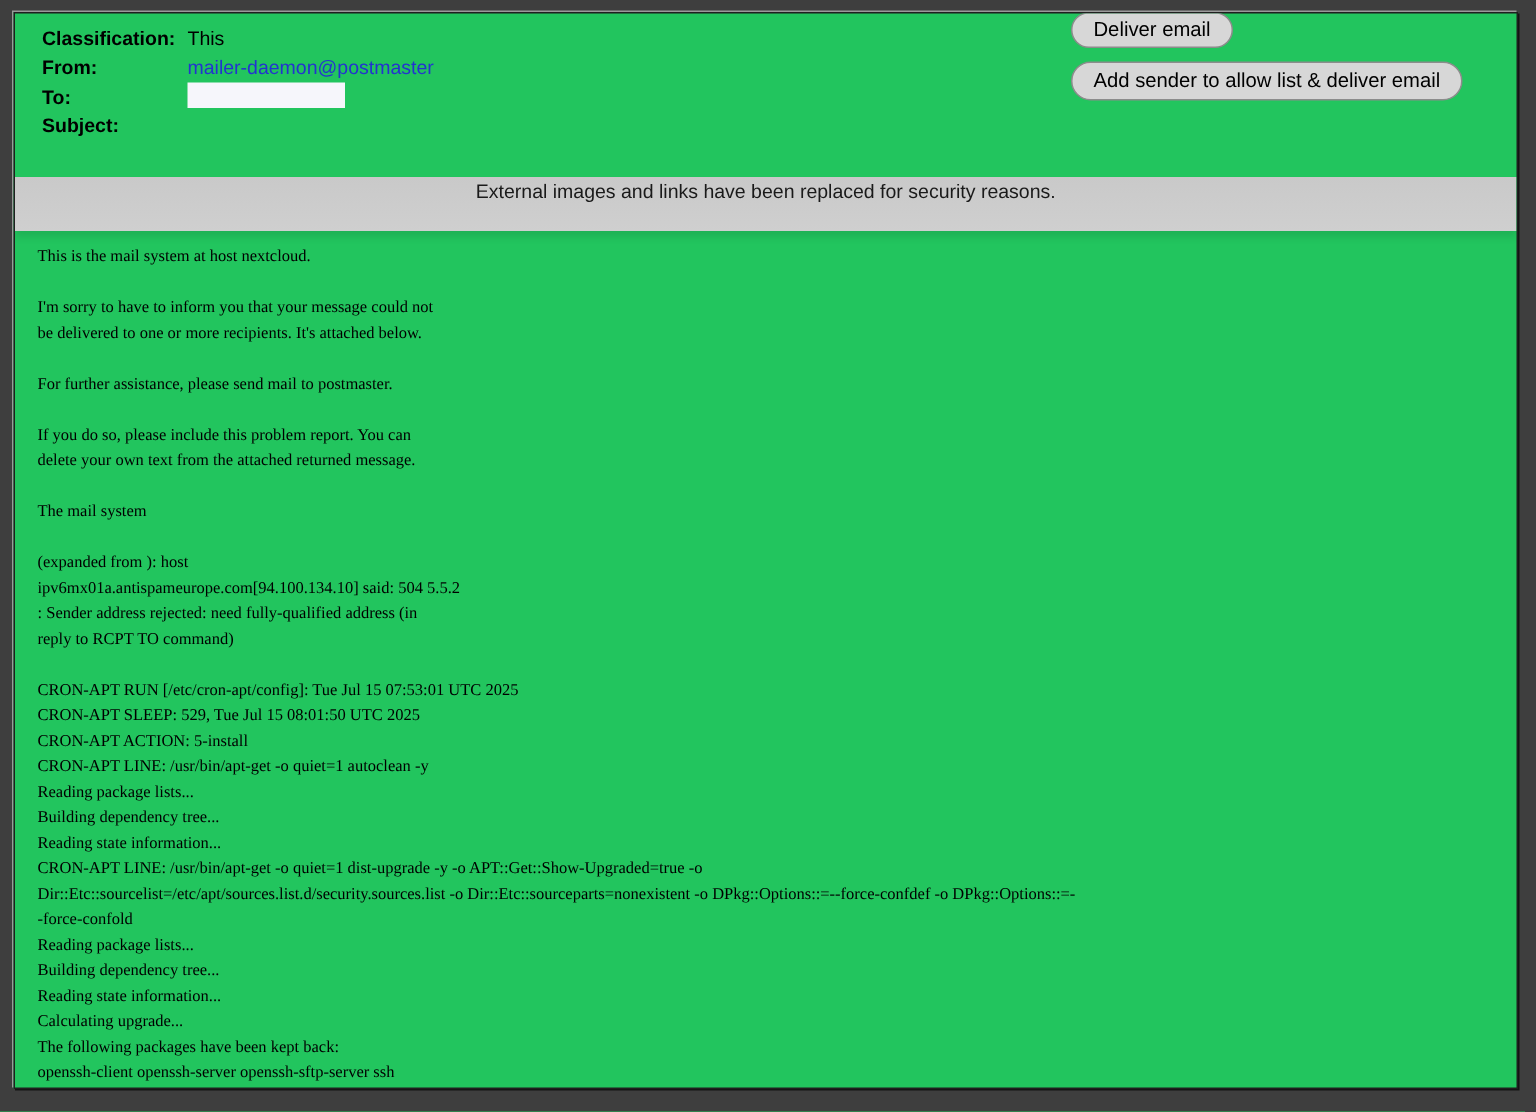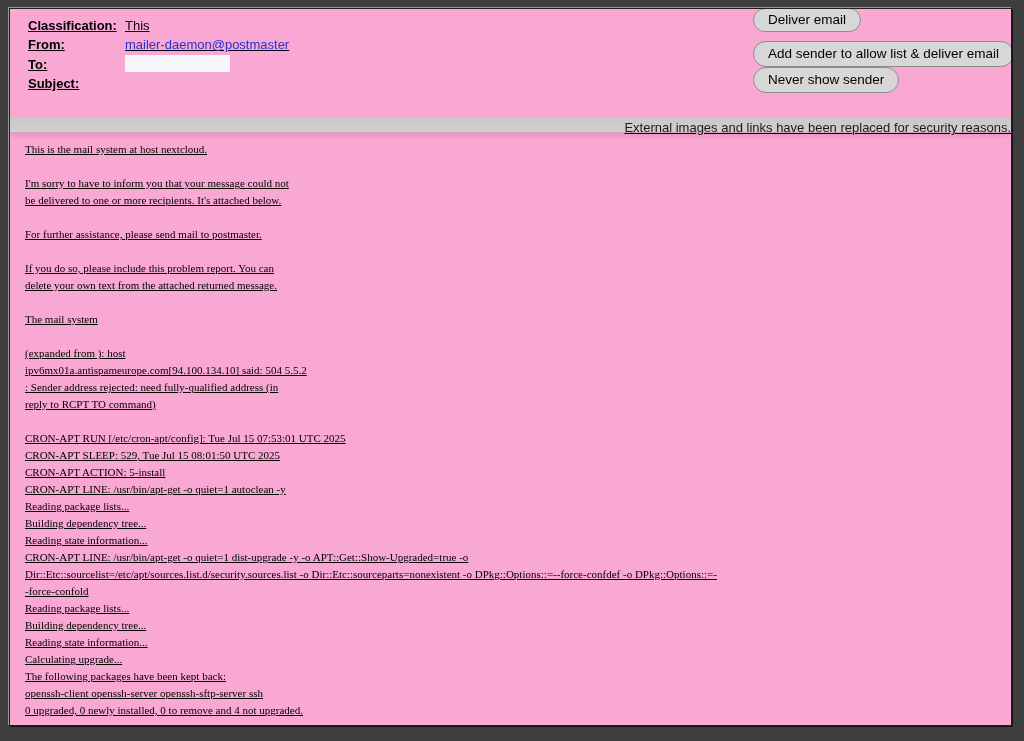--- a/index.html
+++ b/index.html
@@ -6,25 +6,24 @@
   html,body { width:1024px; height:741px; }
   body {
     background: var(--frame-outer, #3e3e3e);
     font-family: "Liberation Sans", sans-serif;
     position: relative;
     overflow: hidden;
   }
   .window {
     position:absolute;
     left:9px; top:8px; right:12px; bottom:15px;
-    background:#f9a8d4;
+    background:#22c55e;
     border:1px solid var(--frame-border, #1f1f1f);
     box-shadow: -1px -1px 0 #9a9a9a, 1px 1px 0 #141414;
     overflow:hidden;
-    text-decoration:underline;
   }
   
   .header {
     position:relative;
     height:109px;
     padding-top:9px;
   }
   .hdr-row {
     display:flex;
     height:19.4px;
@@ -54,21 +53,21 @@
   .redacted-box {
     display:inline-block;
     width:105px;
     height:17px;
     margin-top:-2px;
     background: var(--redaction-bg, #f6f6fb);
   }
   
   .actions {
     position:absolute;
-    left:743px;
+    left:704px;
     top:-1px;
     display:flex;
     flex-direction:column;
     align-items:flex-start;
   }
   .pill {
     font-family:"Liberation Sans", sans-serif;
     font-size:13.5px;
     color:#000;
     background: var(--button-bg, #d7d7d7);
@@ -76,23 +75,23 @@
     border-radius:13px;
     padding:3px 14px 4px 14px;
     cursor:pointer;
     white-space:nowrap;
   }
   .pill.b1 { margin-bottom:9px; height:24px; }
   .pill.b2 { margin-bottom:0; height:26px; }
   .pill.b3 { height:26px; }
   
   .banner {
-    height:14px;
+    height:36px;
     line-height:19px;
-    text-align:right;
+    text-align:center;
     font-size:13px;
     color:#1a1a1a;
     background: linear-gradient(to bottom, var(--banner-bg, #c9c9c9), #cfcfcf);
     box-shadow: 0 4px 5px rgba(0,0,0,0.10);
   }
   
   .body-text {
     margin:9px 18px 4px 15px;
     font-family:"Liberation Serif", serif;
     font-size:11px;
@@ -124,21 +123,20 @@
       <span class="redacted-box"></span>
     </div>
 
     <div class="hdr-row">
       <span class="hdr-label">Subject:</span>
     </div>
 
     <div class="actions">
       <button class="pill b1">Deliver email</button>
       <button class="pill b2">Add sender to allow list &amp; deliver email</button>
-      <button class="pill b3">Never show sender</button>
     </div>
 
   </div>
 
   <div class="banner">External images and links have been replaced for security reasons.</div>
 
   <div class="body-text">This is the mail system at host nextcloud.
 
 I'm sorry to have to inform you that your message could not
 be delivered to one or more recipients. It's attached below.

